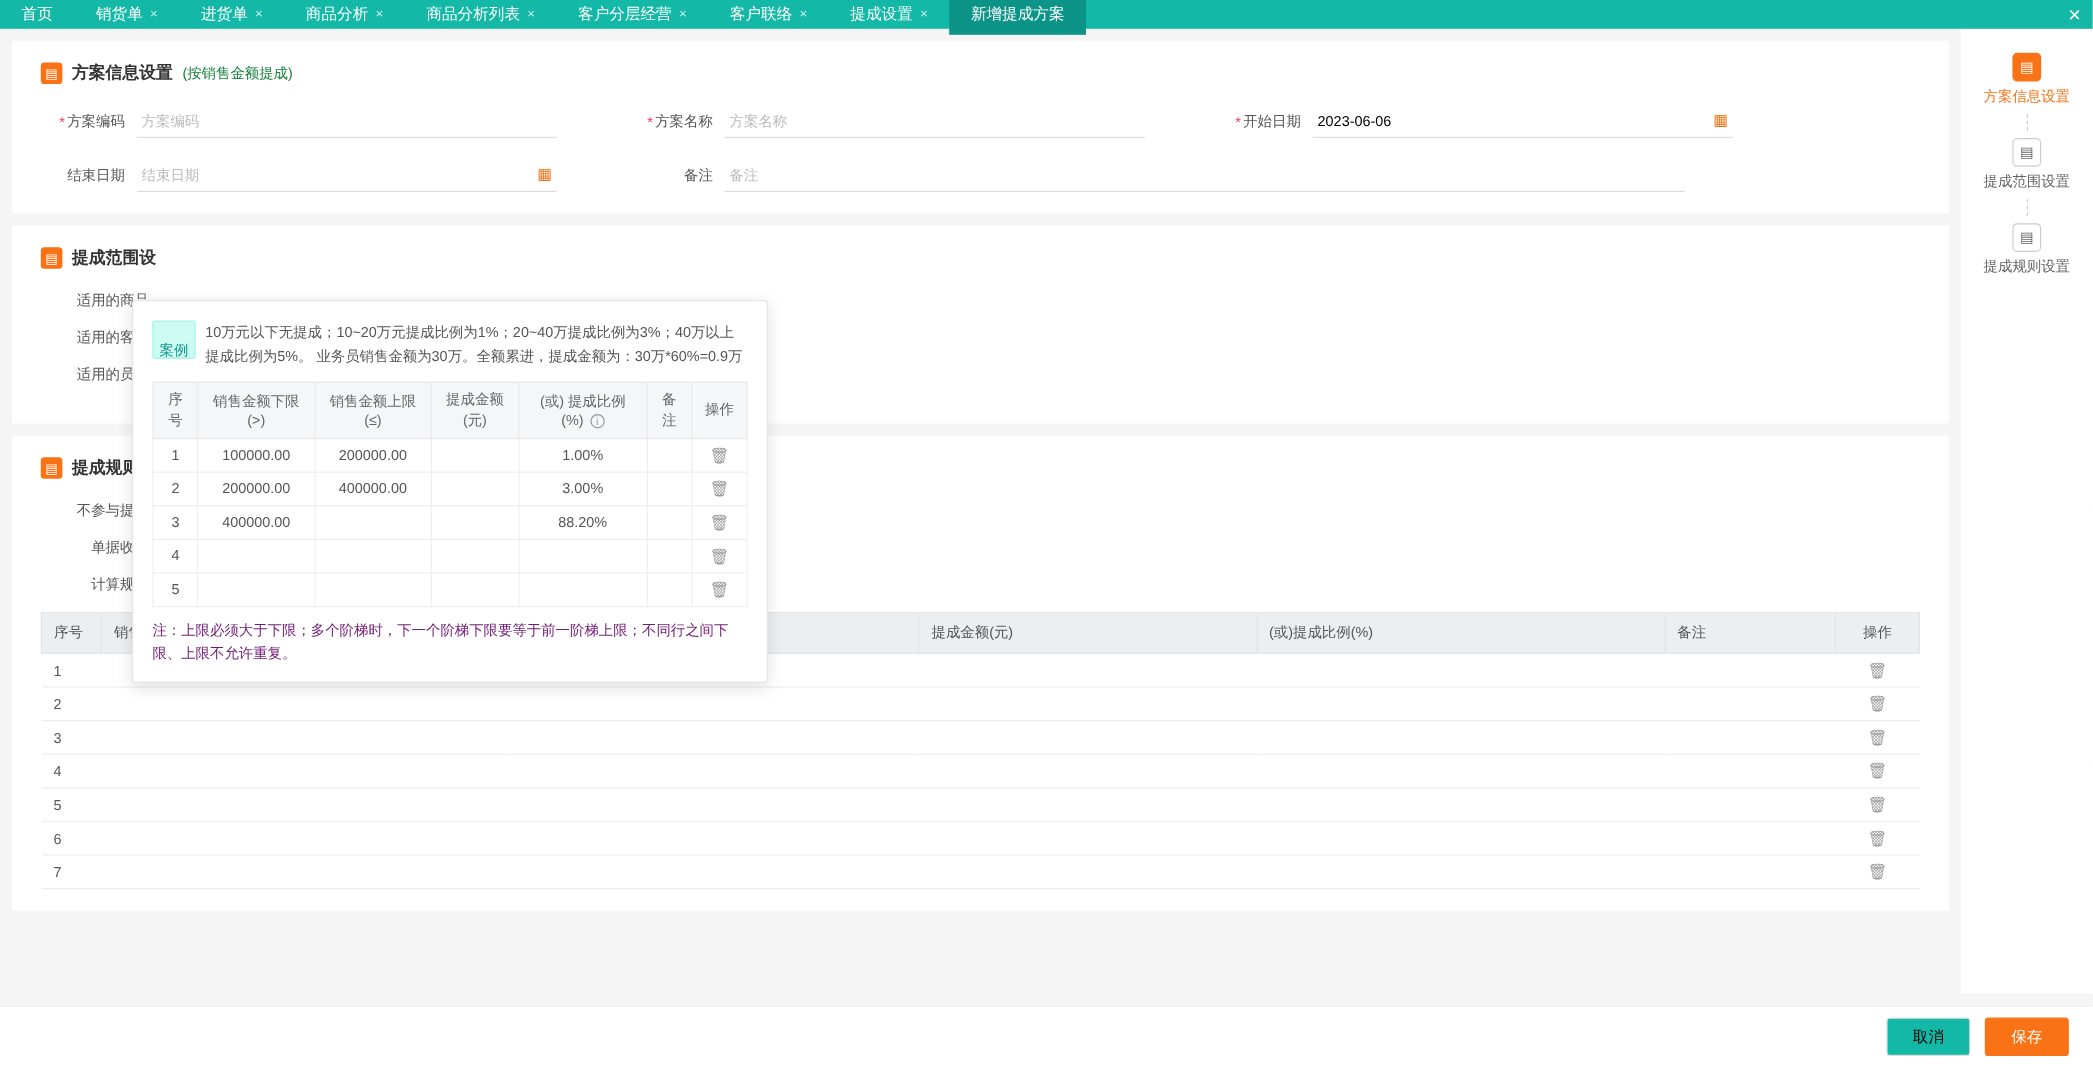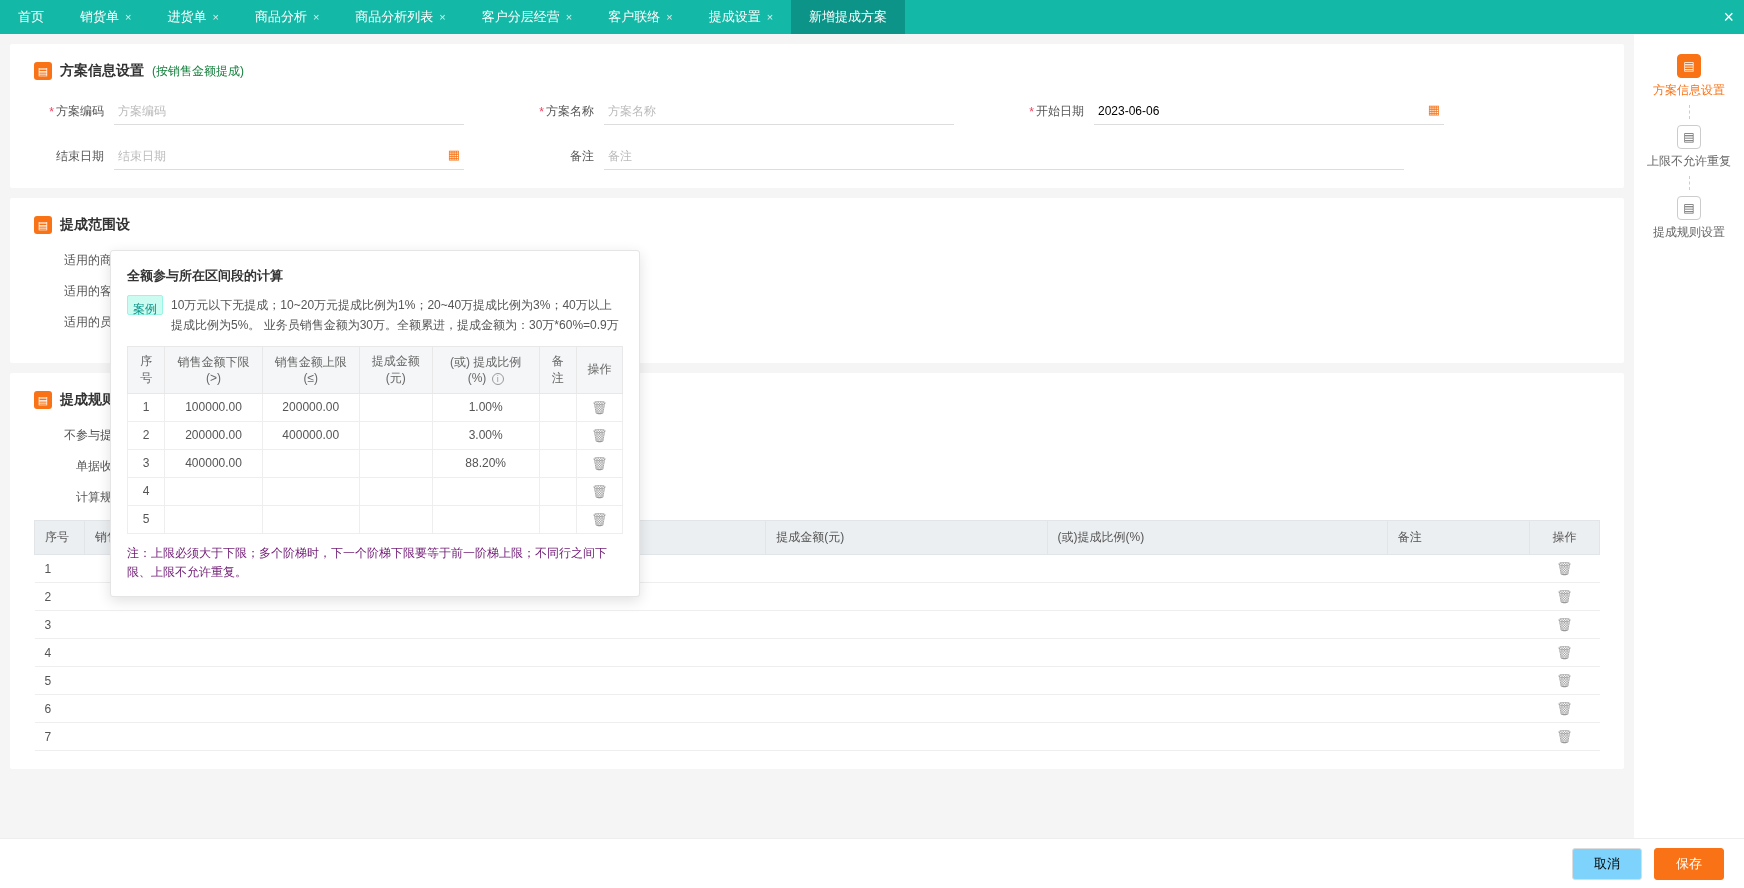--- a/index.html
+++ b/index.html
@@ -1,19 +1,19 @@
 <!DOCTYPE html>
 <html><head>
 <meta charset="utf-8">
 <style>
 * { box-sizing: border-box; margin: 0; padding: 0; }
 body { font-family: "Microsoft YaHei", Arial, sans-serif; font-size: 12px; color: #333; background: #f5f5f5; overflow: hidden; }
 
 
-.tab-bar { background: #14b8a6; height: 34px; display: flex; align-items: center; position: relative; }
+.tab-bar { background: #14b8a6; height: 24px; display: flex; align-items: center; position: relative; }
 .tab { color: #fff; padding: 0 18px; height: 34px; line-height: 34px; cursor: pointer; display: flex; align-items: center; gap: 6px; font-size: 13px; }
 .tab.active { background: #0d9488; flex-direction: column; }
 .tab .close-x { font-size: 11px; opacity: 0.8; }
 .tab-bar-close { position: absolute; right: 10px; color: #fff; font-size: 18px; cursor: pointer; }
 
 
 .workspace { display: flex; height: calc(100vh - 34px - 50px); }
 .main { flex: 1; overflow-y: auto; padding: 10px 10px 10px 10px; }
 .nav-rail { width: 110px; background: #fff; padding-top: 20px; display: flex; flex-direction: column; align-items: center; gap: 6px; }
 .nav-step { display: flex; flex-direction: column; align-items: center; text-align: center; font-size: 12px; color: #666; cursor: pointer; }
@@ -56,32 +56,32 @@
 .big-table { width: 100%; border-collapse: collapse; font-size: 12px; }
 .big-table th { background: #eceff1; color: #555; font-weight: 500; padding: 8px 10px; text-align: left; border: 1px solid #e2e5e8; }
 .big-table td { border-bottom: 1px solid #eee; padding: 6px 10px; height: 24px; color: #555; }
 .big-table td.op { text-align: center; width: 60px; }
 .trash { color: #999; font-size: 13px; cursor: pointer; }
 
 
 .popover { position: absolute; left: 110px; top: 250px; width: 530px; background: #fff; border: 1px solid #e5e5e5; box-shadow: 0 4px 14px rgba(0,0,0,0.12); border-radius: 3px; padding: 16px 16px 14px; z-index: 50; }
 .popover h4 { font-size: 13px; font-weight: 600; margin-bottom: 10px; }
 .example-row { display: flex; gap: 8px; font-size: 12px; color: #555; line-height: 1.7; margin-bottom: 10px; }
-.example-tag { background: #ccfbf1; color: #0d9488; border: 1px solid #99f6e4; padding: 4px 5px; height: 20px; line-height: 18px; border-radius: 2px; flex-shrink: 0; }
+.example-tag { background: #ccfbf1; color: #0d9488; border: 1px solid #99f6e4; padding: 15px 5px; height: 20px; line-height: 18px; border-radius: 2px; flex-shrink: 0; }
 .pop-table { width: 100%; border-collapse: collapse; font-size: 12px; }
 .pop-table th { background: #f5f6f7; color: #666; font-weight: 500; padding: 6px 8px; border: 1px solid #e8e8e8; text-align: center; }
 .pop-table td { border: 1px solid #eee; padding: 6px 8px; text-align: center; height: 22px; color: #555; }
 .pop-table td.c { text-align: center; }
 .pop-table td.opc { text-align: center; width: 46px; }
 .pop-note { color: #701a75; font-size: 12px; margin-top: 10px; line-height: 1.6; }
 .info-ic { display: inline-block; width:12px; height:12px; border:1px solid #999; border-radius:50%; font-size:9px; line-height:11px; text-align:center; color:#999; margin-left:2px; }
 
 
 .footer { position: fixed; bottom: 0; left: 0; right: 0; height: 50px; background: #fff; border-top: 1px solid #eee; display: flex; justify-content: flex-end; align-items: center; padding: 0 20px; gap: 12px; }
-.btn { min-width: 70px; height: 32px; border-radius: 3px; border: 1px solid #ddd; background: #7dd3fc; cursor: pointer; font-size: 13px; }
+.btn { min-width: 70px; height: 32px; border-radius: 3px; border: 1px solid #ddd; background: #14b8a6; cursor: pointer; font-size: 13px; }
 .btn.primary { background: #f97316; border-color: #f97316; color: #fff; }
 
 </style>
 </head>
 <body>
 
 <div class="tab-bar">
   <div id="tabs-host" style="display: flex;">
       <div class="tab">
         <span>首页</span>
@@ -302,32 +302,31 @@
   </div>
 
   <div class="nav-rail">
     <div class="nav-step active">
       <span class="ic">▤</span>
       <span>方案信息设置</span>
     </div>
     <div class="nav-line"></div>
     <div class="nav-step">
       <span class="ic">▤</span>
-      <span>上限不允许重复</span>
+      <span>提成范围设置</span>
     </div>
     <div class="nav-line"></div>
     <div class="nav-step">
       <span class="ic">▤</span>
       <span>提成规则设置</span>
     </div>
   </div>
 </div>
 
 <div class="popover">
-  <h4>全额参与所在区间段的计算</h4>
   <div class="example-row">
     <span class="example-tag">案例</span>
     <span>10万元以下无提成；10~20万元提成比例为1%；20~40万提成比例为3%；40万以上提成比例为5%。 业务员销售金额为30万。全额累进，提成金额为：30万*60%=0.9万</span>
   </div>
   <table class="pop-table">
     <thead>
         <tr id="pop-head">
           <th>序号</th>
           <th>销售金额下限 (&gt;)</th>
           <th>销售金额上限 (≤)</th>

